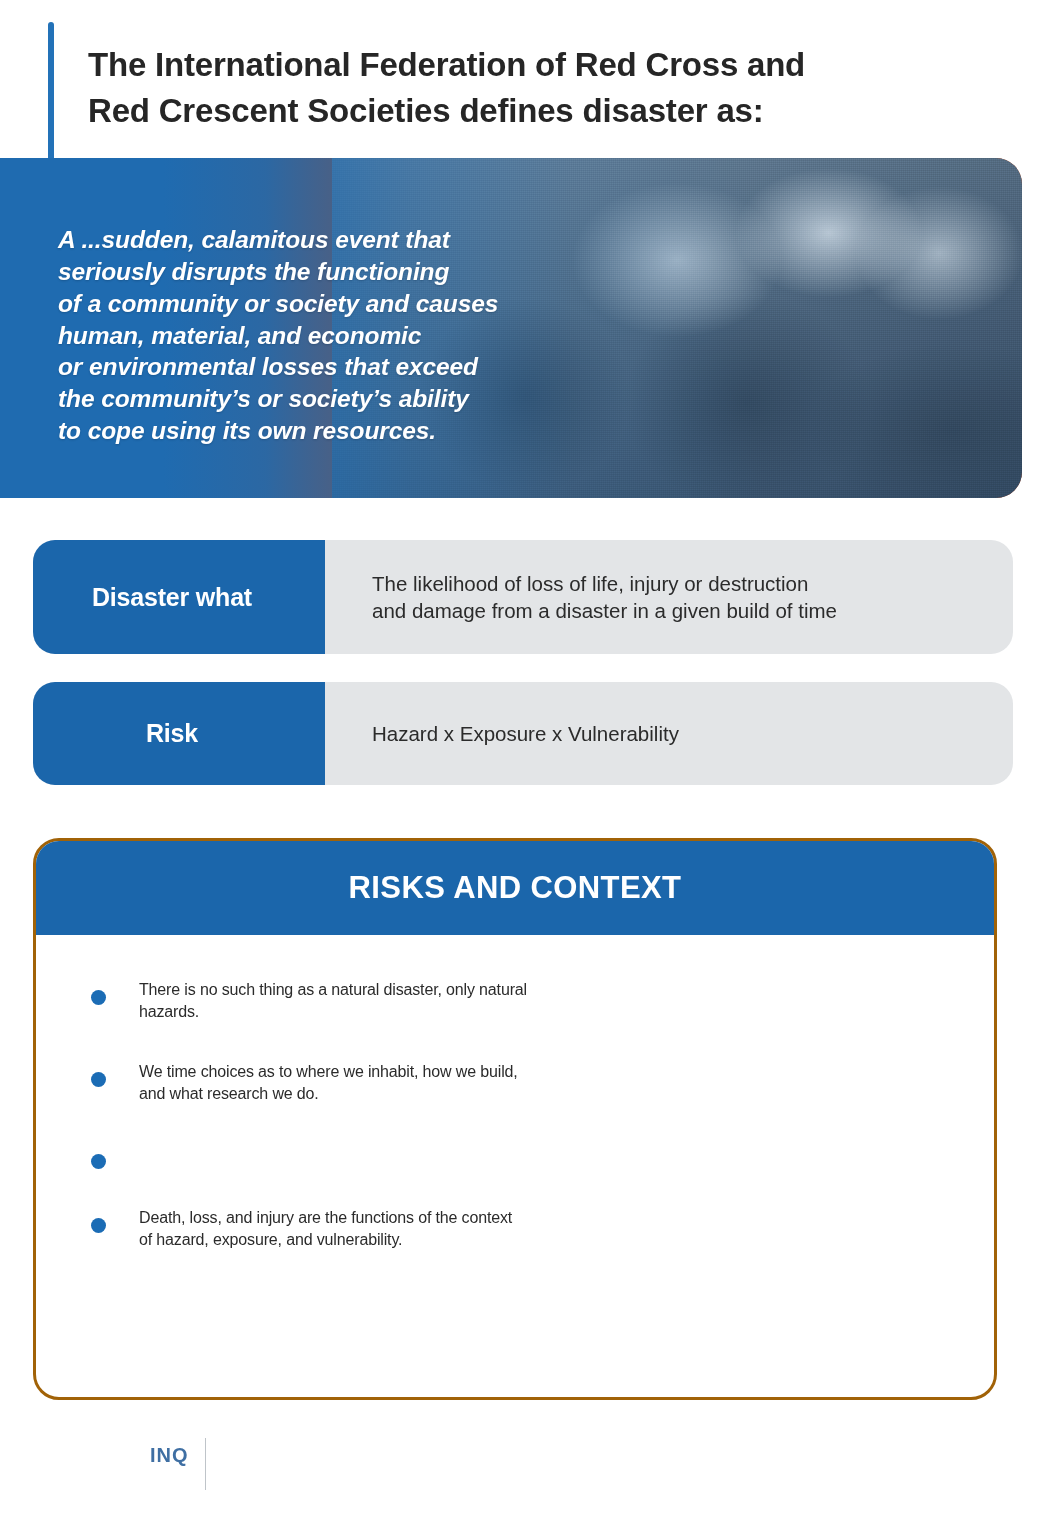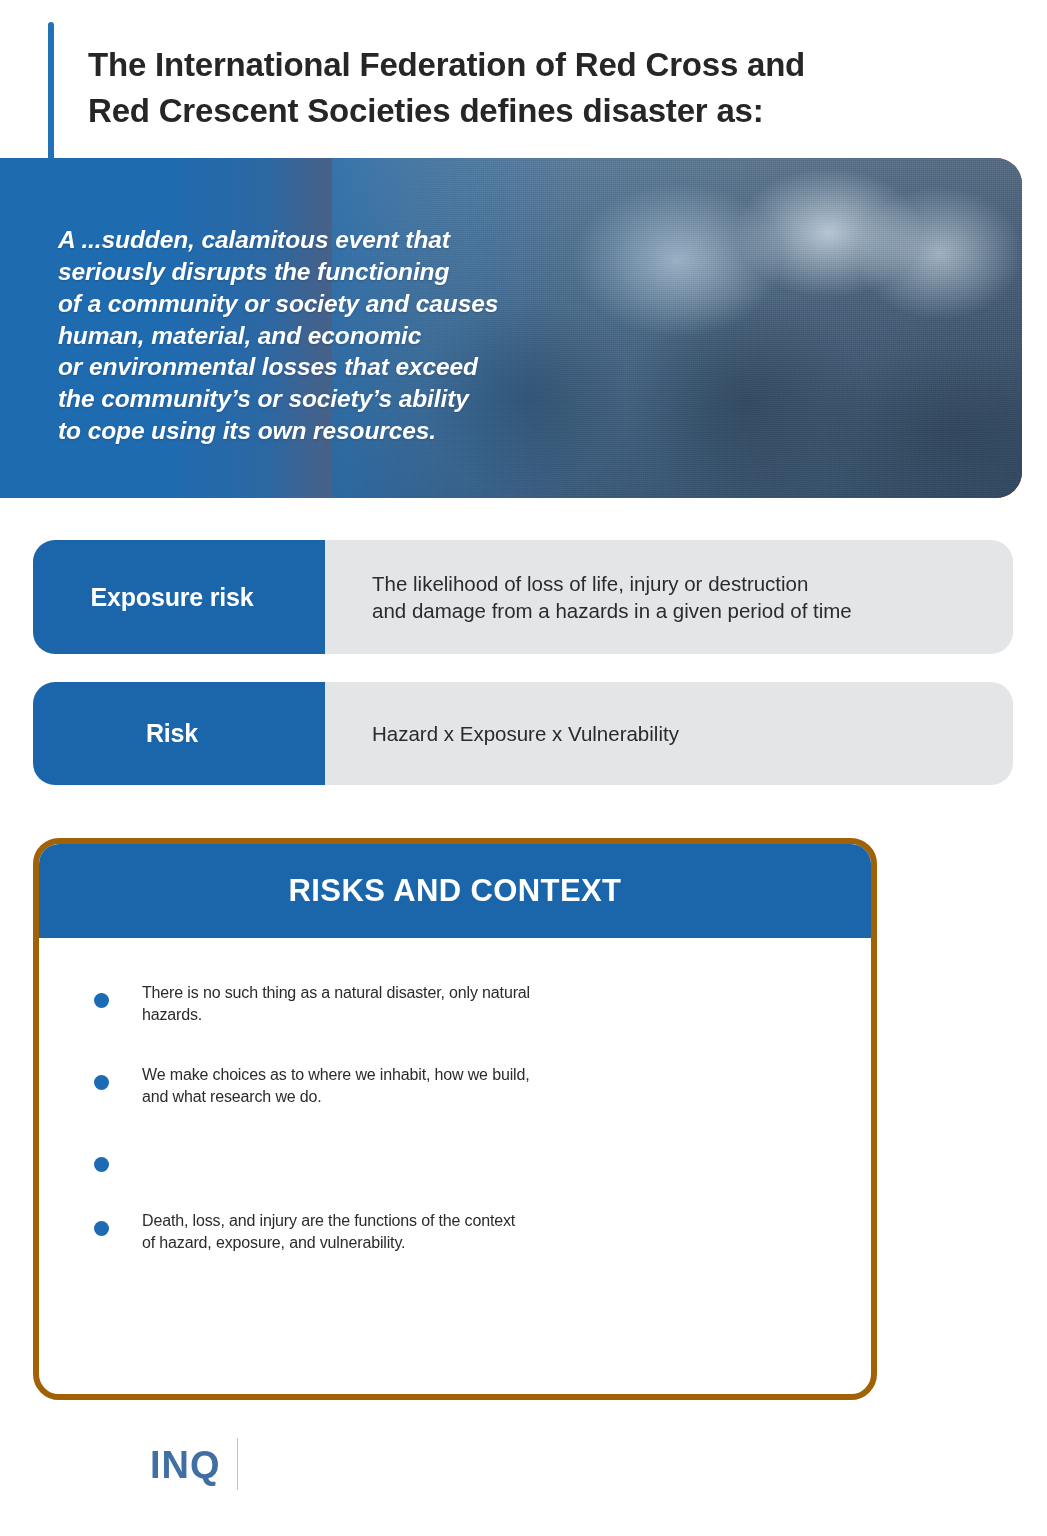--- a/index.html
+++ b/index.html
@@ -135,23 +135,23 @@
     line-height: 1.34;
     color: #2b2b2b;
     white-space: pre-line;
     box-sizing: border-box;
   }
 
   
   #risks-panel {
     position: absolute;
     left: 33px; top: 838px;
-    width: 844px;
+    width: 964px;
     height: 562px;
-    border: 6px solid #a16207;
+    border: 3px solid #a16207;
     border-radius: 26px;
     box-sizing: border-box;
     background: #ffffff;
     overflow: hidden;
   }
   #risks-panel-header {
     height: 94px;
     background: #1b66ab;
     color: #ffffff;
     display: flex;
@@ -190,21 +190,21 @@
     position: absolute;
     left: 0; top: 1430px;
     width: 1047px;
     height: 106px;
     display: flex;
     align-items: flex-start;
     padding-left: 150px;
     box-sizing: border-box;
   }
   #footer-logo {
-    font-size: 38px;
+    font-size: 20px;
     font-weight: bold;
     letter-spacing: 1px;
     color: #3f6fa3;
     padding-top: 14px;
     font-family: "Liberation Sans", sans-serif;
   }
   #footer-divider {
     width: 1px;
     height: 52px;
     background: #bfc4c9;
@@ -236,40 +236,40 @@
   <div id="quote-text">A ...sudden, calamitous event that
 seriously disrupts the functioning
 of a community or society and causes
 human, material, and economic
 or environmental losses that exceed
 the community’s or society’s ability
 to cope using its own resources.</div>
 </div>
 
 <div class="def-row" id="def-row-0">
-  <div class="def-term">Exposure risk</div>
+  <div class="def-term">Disaster what</div>
   <div class="def-desc">The likelihood of loss of life, injury or destruction
-and damage from a hazards in a given period of time</div>
+and damage from a disaster in a given build of time</div>
 </div>
 <div class="def-row" id="def-row-1">
   <div class="def-term">Risk</div>
   <div class="def-desc">Hazard x Exposure x Vulnerability</div>
 </div>
 
 <div id="risks-panel">
   <div id="risks-panel-header">RISKS AND CONTEXT</div>
   <div id="risks-list">
     <div class="risk-item">
       <span class="risk-bullet"></span>
       <span class="risk-text">There is no such thing as a natural disaster, only natural
 hazards.</span>
     </div>
     <div class="risk-item">
       <span class="risk-bullet"></span>
-      <span class="risk-text">We make choices as to where we inhabit, how we build,
+      <span class="risk-text">We time choices as to where we inhabit, how we build,
 and what research we do.</span>
     </div>
     <div class="risk-item">
       <span class="risk-bullet"></span>
     </div>
     <div class="risk-item">
       <span class="risk-bullet"></span>
       <span class="risk-text">Death, loss, and injury are the functions of the context
 of hazard, exposure, and vulnerability.</span>
     </div>

